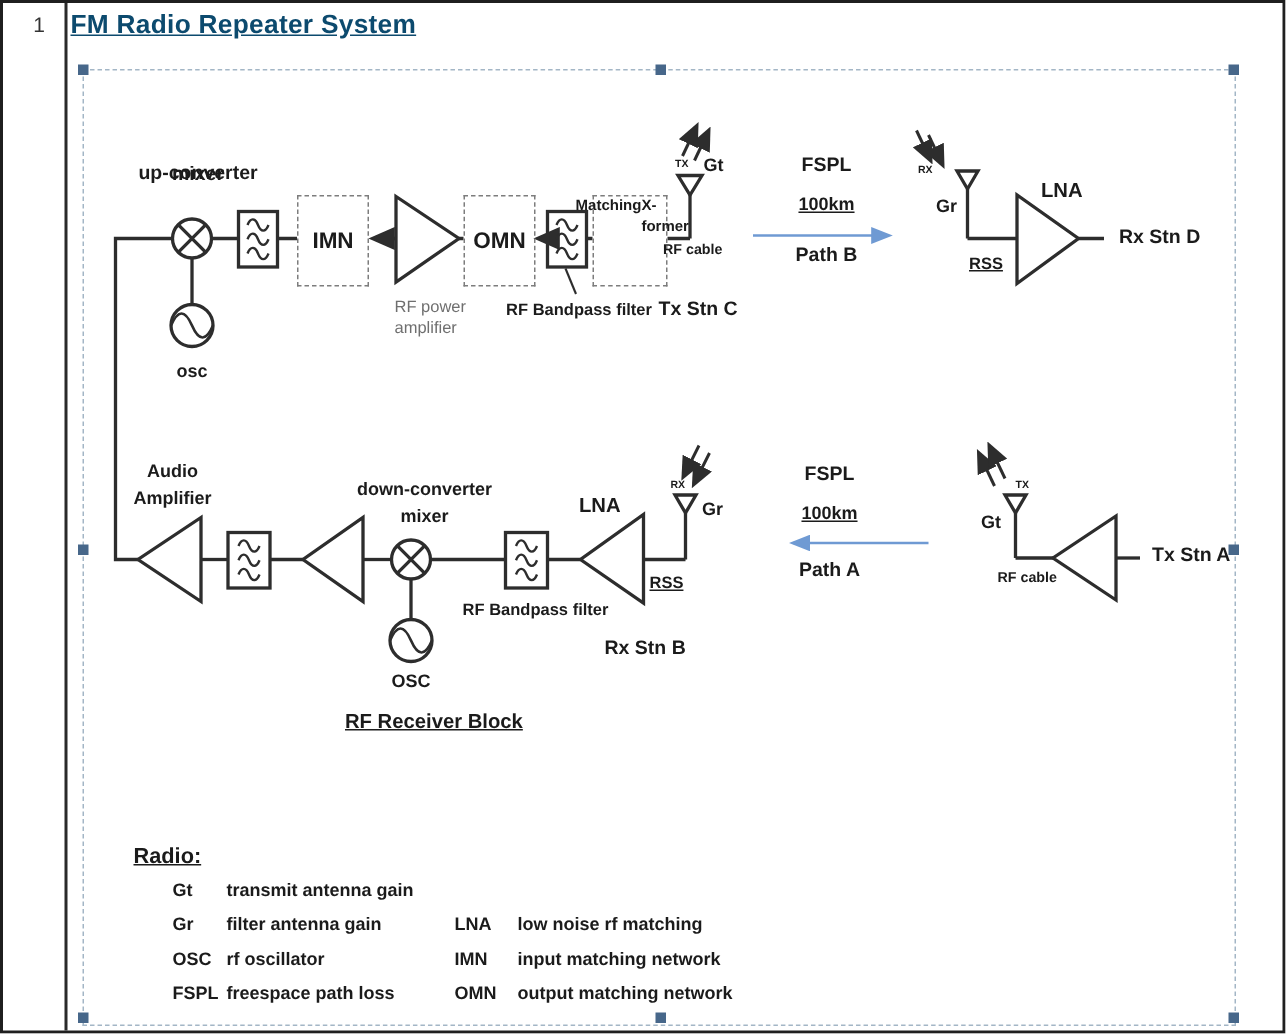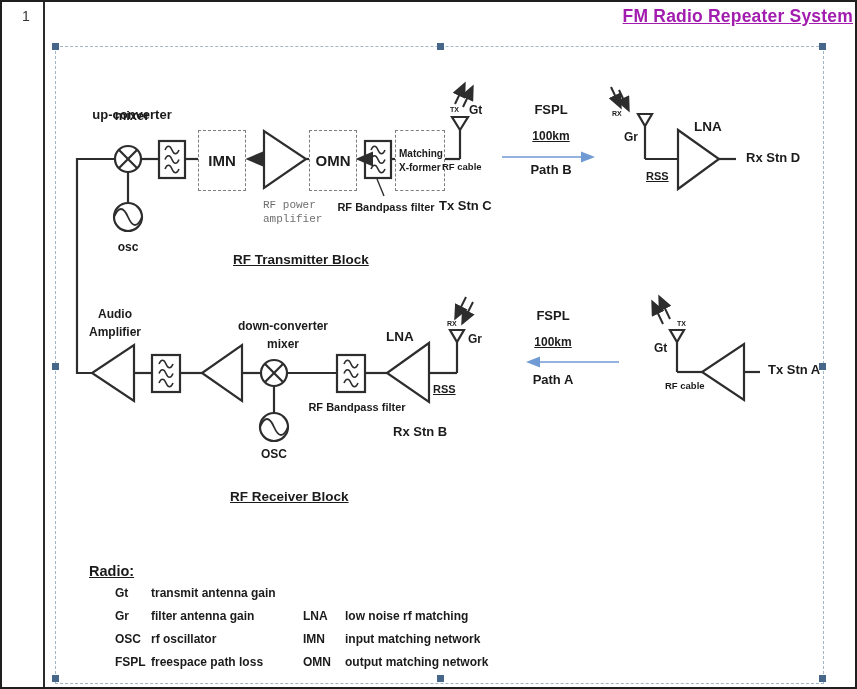--- a/index.html
+++ b/index.html
@@ -3,40 +3,40 @@
 <meta charset="utf-8">
 <style>
   html,body { margin:0; padding:0; background:#e8e8e8; }
   .page { position:relative; width:857px; height:689px; background:#ffffff;
           border:2px solid #1f1f1f; box-sizing:border-box; overflow:hidden;
           font-family:"Liberation Sans", sans-serif; }
   .vrule { position:absolute; left:41px; top:0; height:689px; width:0;
            border-left:2px solid #2a2a2a; }
   .rownum { position:absolute; left:12px; top:6px; width:24px; text-align:center;
             font-size:14px; color:#333; }
-  .title { position:absolute; left:45px; top:4px; width:806px; text-align:right;
-           font-size:17.5px; font-weight:700; color:#a21caf;
+  .title { position:absolute; left:45px; top:4px; width:806px; text-align:left;
+           font-size:17.5px; font-weight:700; color:#0c4a6e;
            text-decoration:underline; letter-spacing:.2px; }
   svg.wire { position:absolute; left:0; top:0; }
   .lbl { position:absolute; font-weight:700; color:#1b1b1b; white-space:nowrap; line-height:1.3; }
   .ctr { text-align:center; }
   .und { text-decoration:underline; }
   .grey { color:#6f6f6f; font-weight:400; }
   .s7  { font-size:7px; }
   .s9  { font-size:9.5px; }
   .s11 { font-size:11px; }
   .s12 { font-size:12px; }
   .s13 { font-size:13px; }
   .s135{ font-size:13.5px; }
   .s145{ font-size:14.5px; }
   .s155{ font-size:15.5px; }
   .dbox { position:absolute; border:1.5px dashed #7d7d7d; box-sizing:border-box;
           display:flex; align-items:center; justify-content:center;
           font-weight:700; color:#1b1b1b; background:transparent; }
-  .dbox.two { flex-direction:column; align-items:flex-start; justify-content:center;
+  .dbox.two { flex-direction:row; align-items:flex-start; justify-content:center;
               padding-left:3px; font-size:10px; line-height:1.35; }
   .sel { position:absolute; left:53px; top:44px; width:769px; height:638px;
          border:1.2px dashed #a3b6c6; box-sizing:border-box; }
   .hdl { position:absolute; width:7px; height:7px; background:#47678a; }
   .legend-item { position:absolute; font-weight:700; color:#1b1b1b; font-size:12px; white-space:nowrap;margin-left:28px; }
   .legend-item .term { display:inline-block; }
   .lw { width:36px; } .rw { width:42px; }
 </style>
 </head>
 <body>
@@ -156,30 +156,29 @@
     <span>OMN</span>
   </div>
   <div class="dbox two" style="left:393px; top:128px; width:50px; height:61px;">
     <span>Matching</span>
     <span>X-former</span>
   </div>
 
   <div class="lbl s13 ctr" style="left:80px; top:85px; width:100px;margin-top:20px;">up-converter</div>
   <div class="lbl s13 ctr" style="left:80px; top:106px; width:100px;">mixer</div>
   <div class="lbl s12 ctr" style="left:106px; top:238px; width:40px;">osc</div>
-  <div class="lbl s11 grey" style="left:261px; top:196px;font-family:Liberation Mono, monospace;">
+  <div class="lbl s11 grey" style="left:261px; top:196px;">
     <div>RF power</div>
     <div>amplifier</div>
   </div>
   <div class="lbl s11 ctr" style="left:334px; top:198px; width:100px;">RF Bandpass filter</div>
   <div class="lbl s9" style="left:440px; top:159px;">RF cable</div>
   <div class="lbl s7" style="left:448px; top:103px;">TX</div>
   <div class="lbl s12" style="left:467px; top:101px;">Gt</div>
   <div class="lbl s13" style="left:437px; top:196px;">Tx Stn C</div>
-  <div class="lbl s135 und" style="left:231px; top:249px;">RF Transmitter Block</div>
 
   <div class="lbl s13 ctr" style="left:518px; top:100px; width:62px;">FSPL</div>
   <div class="lbl s12 ctr und" style="left:518px; top:127px; width:62px;">100km</div>
   <div class="lbl s13 ctr" style="left:518px; top:160px; width:62px;">Path B</div>
 
   <div class="lbl s7" style="left:610px; top:107px;">RX</div>
   <div class="lbl s12" style="left:622px; top:128px;">Gr</div>
   <div class="lbl s11 und" style="left:644px; top:167px;">RSS</div>
   <div class="lbl s135" style="left:692px; top:116px;">LNA</div>
   <div class="lbl s13" style="left:744px; top:148px;">Rx Stn D</div>
@@ -187,22 +186,22 @@
   <div class="lbl s12 ctr" style="left:73px; top:305px; width:80px;">Audio</div>
   <div class="lbl s12 ctr" style="left:73px; top:323px; width:80px;">Amplifier</div>
   <div class="lbl s12 ctr" style="left:231px; top:317px; width:100px;">down-converter</div>
   <div class="lbl s12 ctr" style="left:231px; top:335px; width:100px;">mixer</div>
   <div class="lbl s12 ctr" style="left:252px; top:445px; width:40px;">OSC</div>
   <div class="lbl s11 ctr" style="left:305px; top:398px; width:100px;">RF Bandpass filter</div>
   <div class="lbl s135" style="left:384px; top:326px;">LNA</div>
   <div class="lbl s7" style="left:445px; top:317px;">RX</div>
   <div class="lbl s12" style="left:466px; top:330px;">Gr</div>
   <div class="lbl s11 und" style="left:431px; top:380px;">RSS</div>
-  <div class="lbl s13" style="left:391px; top:422px;">Rx Stn B</div>
-  <div class="lbl s135 und" style="left:228px; top:486px;">RF Receiver Block</div>
+  <div class="lbl s13" style="left:401px; top:422px;">Rx Stn B</div>
+  <div class="lbl s135 und" style="left:228px; top:470px;">RF Receiver Block</div>
 
   <div class="lbl s13 ctr" style="left:520px; top:306px; width:62px;">FSPL</div>
   <div class="lbl s12 ctr und" style="left:520px; top:333px; width:62px;">100km</div>
   <div class="lbl s13 ctr" style="left:520px; top:370px; width:62px;">Path A</div>
 
   <div class="lbl s12" style="left:652px; top:339px;">Gt</div>
   <div class="lbl s7" style="left:675px; top:317px;">TX</div>
   <div class="lbl s9" style="left:663px; top:378px;">RF cable</div>
   <div class="lbl s13" style="left:766px; top:360px;">Tx Stn A</div>
 

